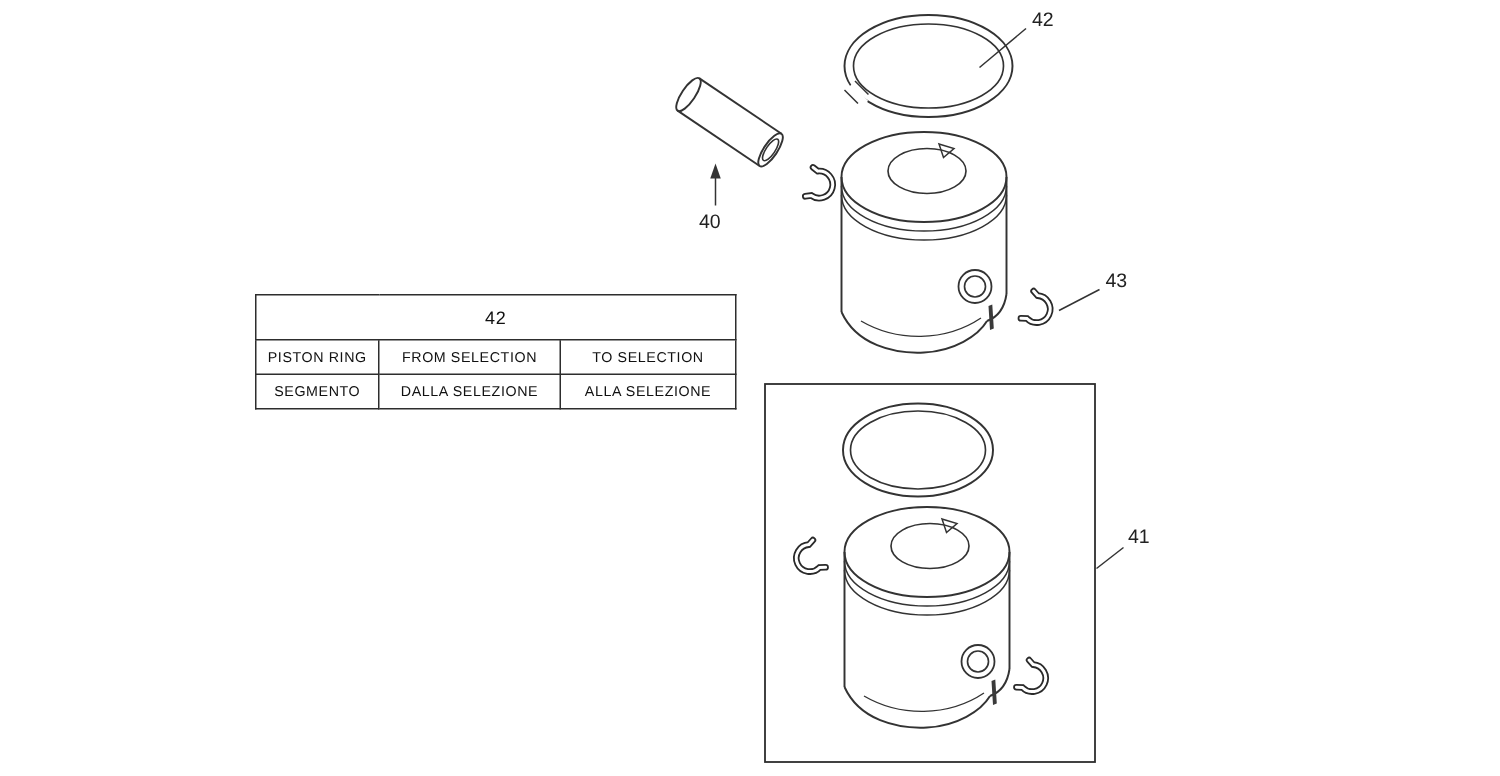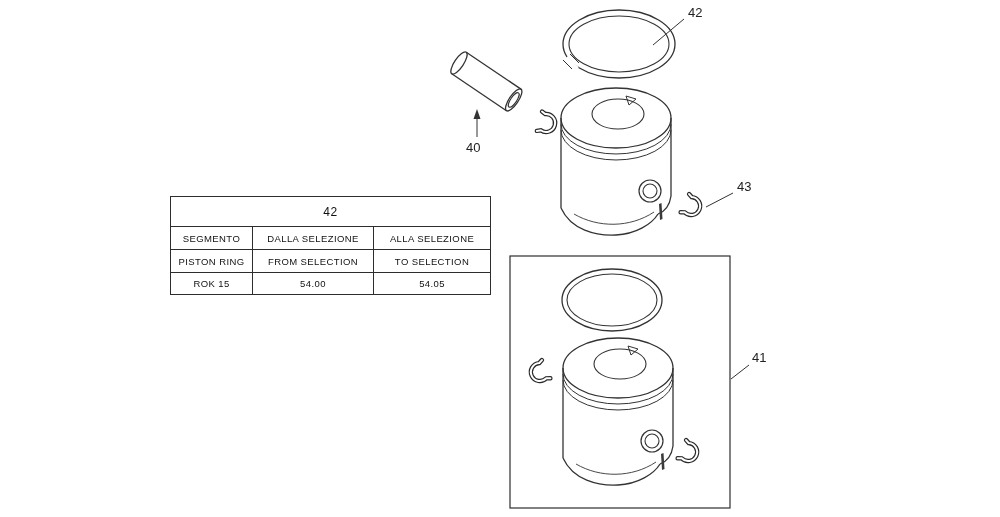--- a/index.html
+++ b/index.html
@@ -32,33 +32,28 @@
     <colgroup>
       <col style="width:82px">
         <col style="width:121px">
         <col style="width:117px">
     </colgroup>
     <tbody>
       <tr>
         <td colspan="3" class="title-cell">42</td>
       </tr>
       <tr class="hdr">
-        <td>SEGMENTO</td>
-        <td>DALLA SELEZIONE</td>
-        <td>ALLA SELEZIONE</td>
-      </tr>
-      <tr class="hdr">
         <td>PISTON RING</td>
         <td>FROM SELECTION</td>
         <td>TO SELECTION</td>
       </tr>
-      <tr>
-        <td>ROK 15</td>
-        <td>54.00</td>
-        <td>54.05</td>
+      <tr class="hdr">
+        <td>SEGMENTO</td>
+        <td>DALLA SELEZIONE</td>
+        <td>ALLA SELEZIONE</td>
       </tr>
     </tbody>
   </table>
 
   <svg class="drawing" viewBox="0 0 1000 517">
     <defs>
 
       <g id="piston-shape" fill="none" stroke="#333" stroke-width="1.3">
 
         <ellipse cx="0" cy="0" rx="55" ry="30"></ellipse>

